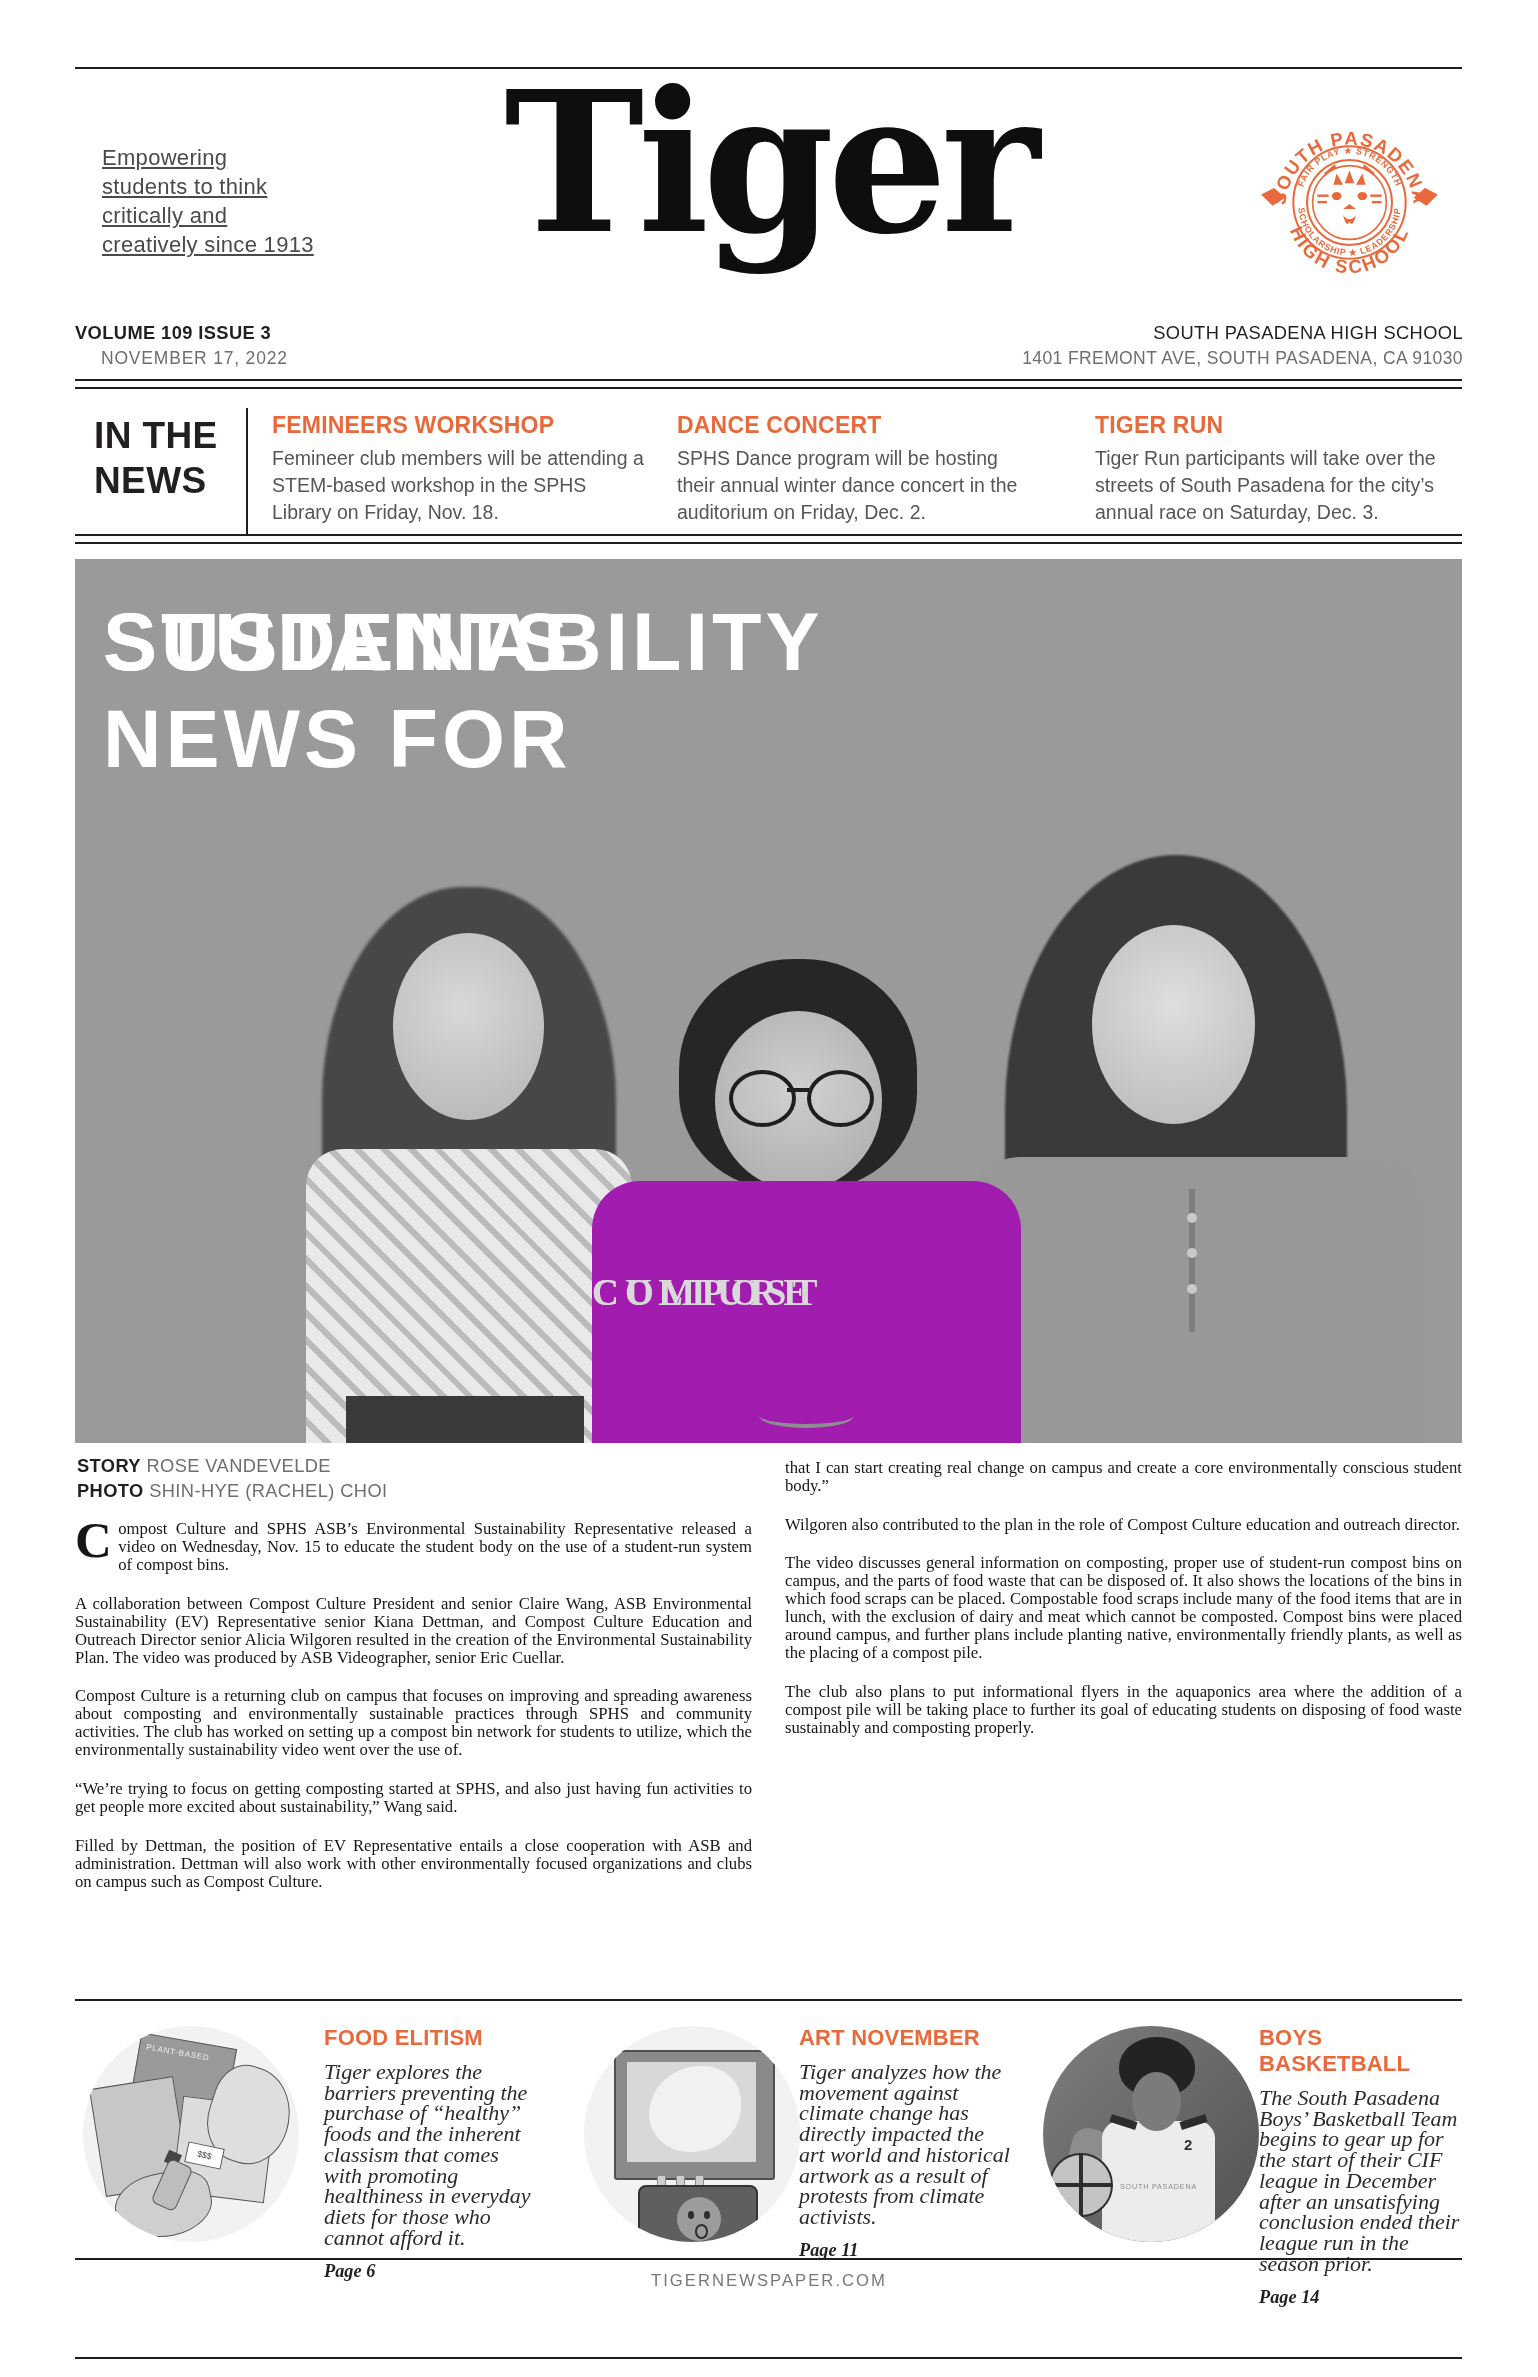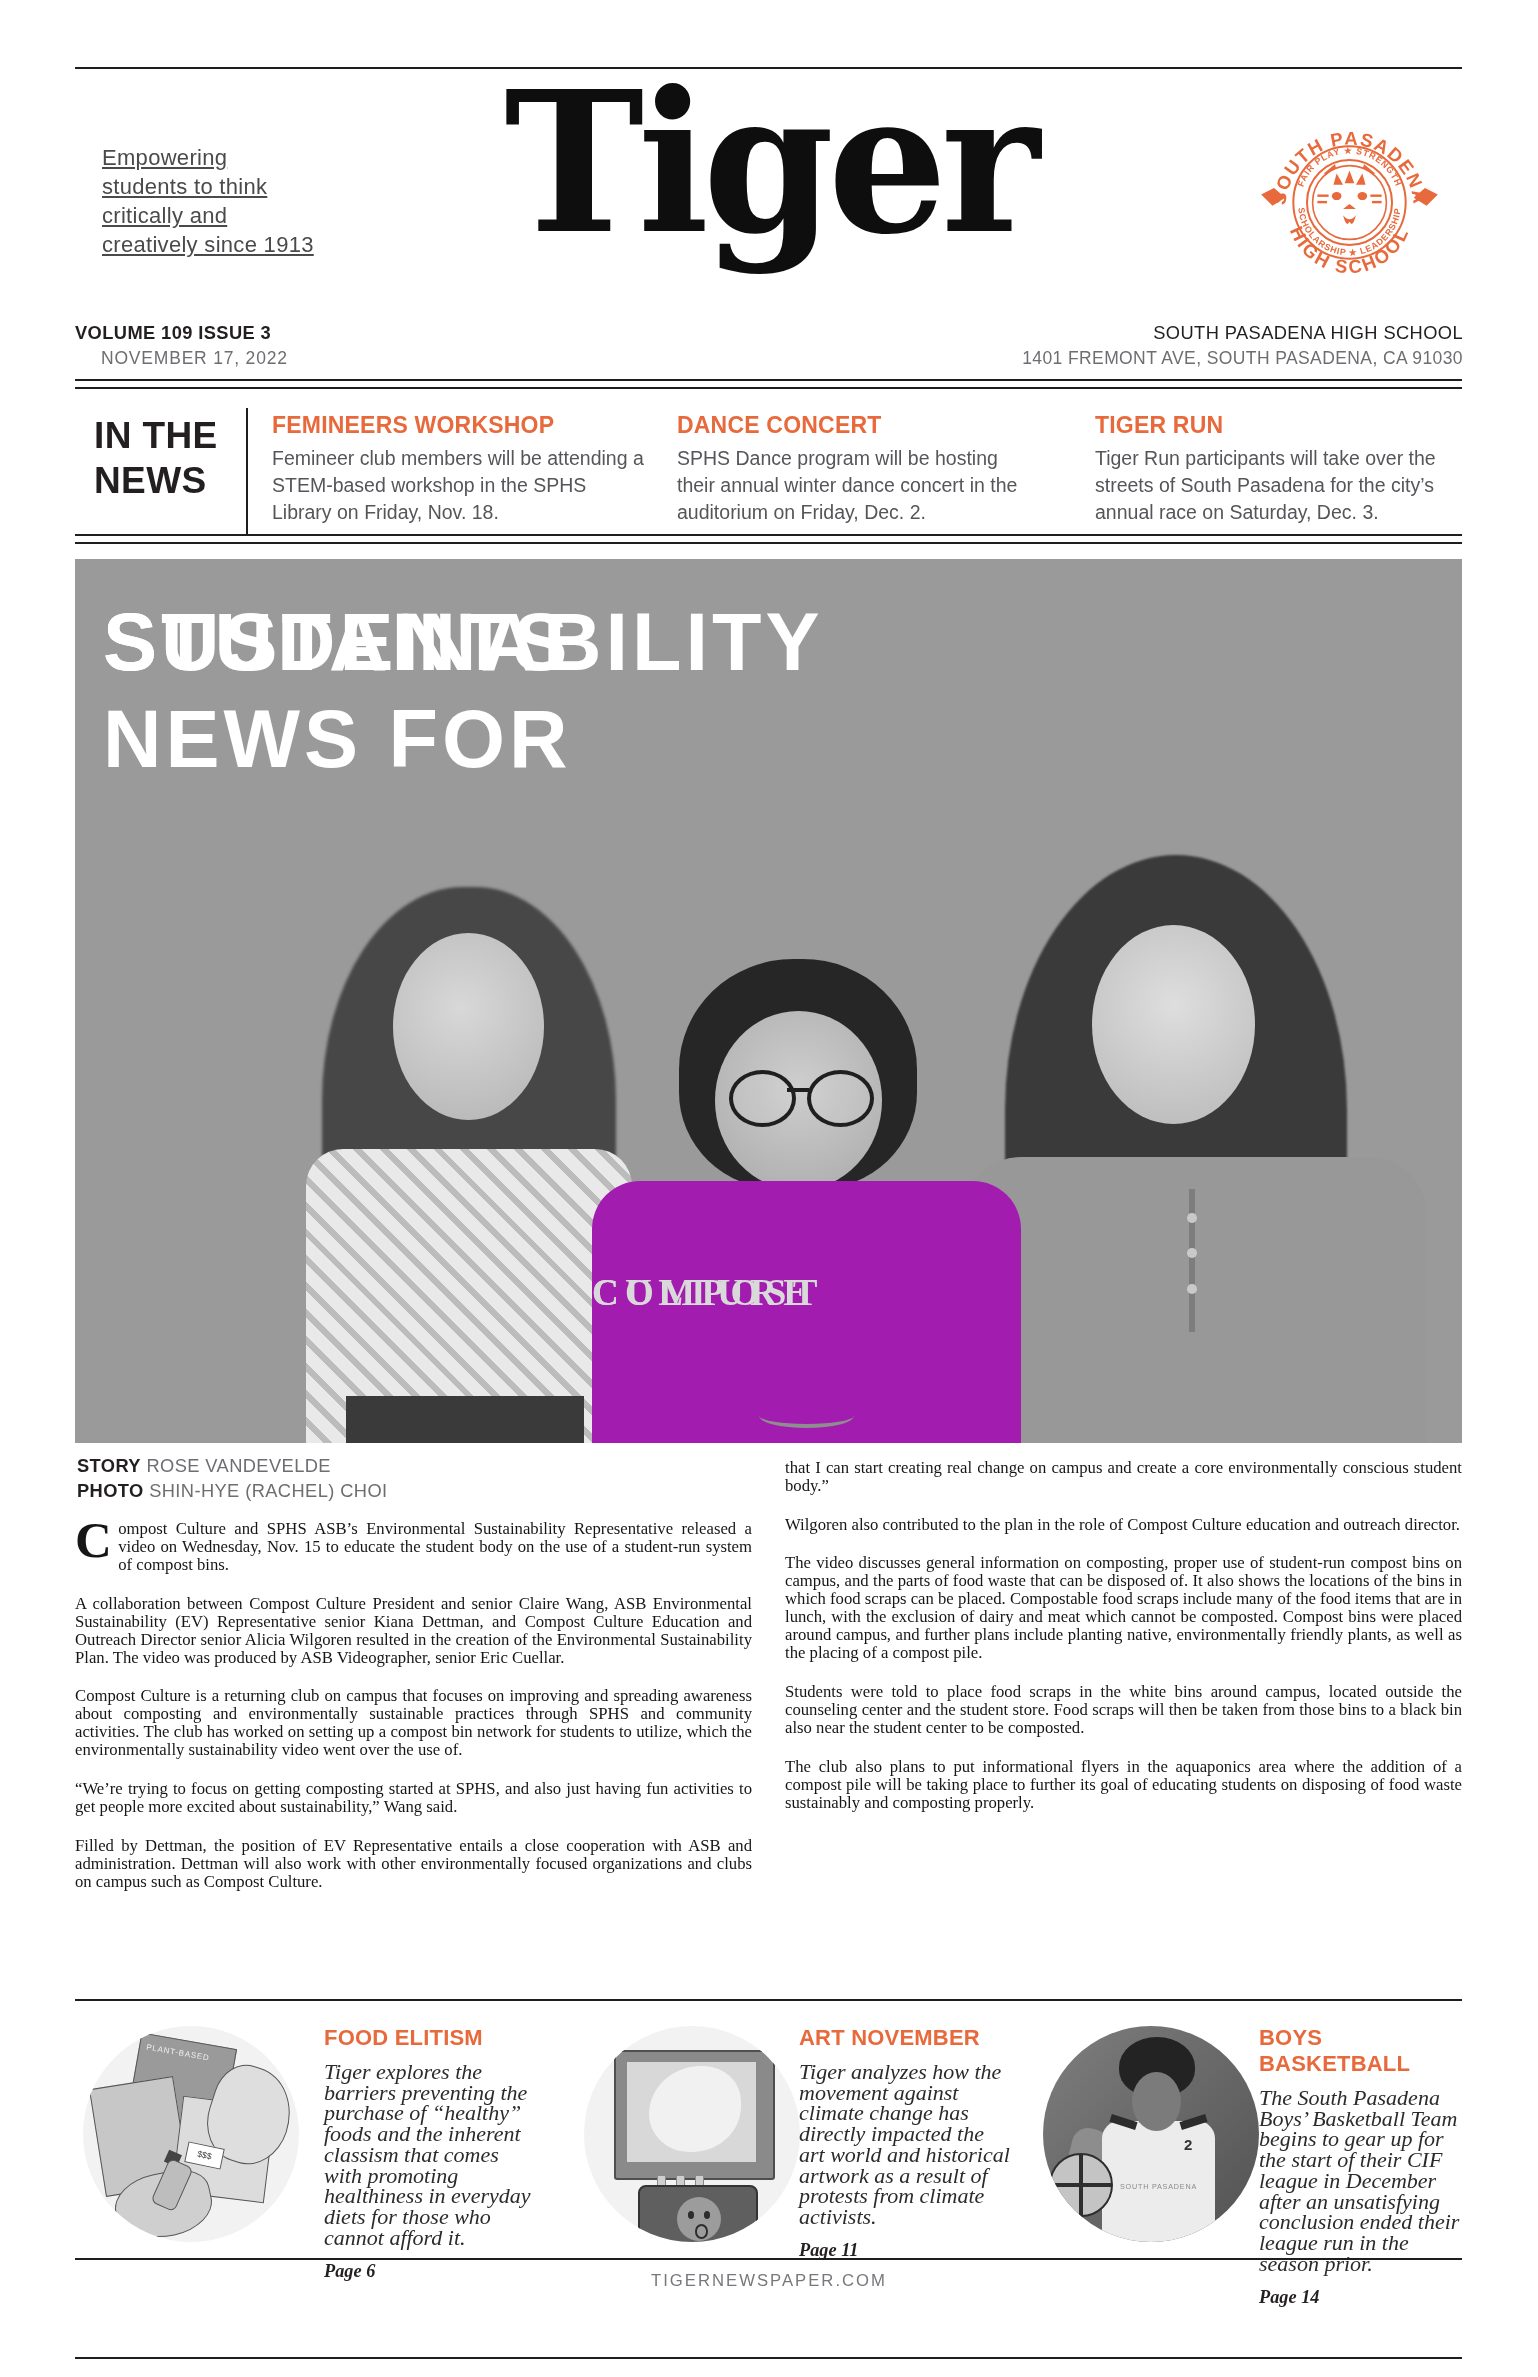--- a/index.html
+++ b/index.html
@@ -262,21 +262,20 @@
     <p>A collaboration between Compost Culture President and senior Claire Wang, ASB Environmental Sustainability (EV) Representative senior Kiana Dettman, and Compost Culture Education and Outreach Director senior Alicia Wilgoren resulted in the creation of the Environmental Sustainability Plan. The video was produced by ASB Videographer, senior Eric Cuellar.</p>
     <p>Compost Culture is a returning club on campus that focuses on improving and spreading awareness about composting and environmentally sustainable practices through SPHS and community activities. The club has worked on setting up a compost bin network for students to utilize, which the environmentally sustainability video went over the use of.</p>
     <p>“We’re trying to focus on getting composting started at SPHS, and also just having fun activities to get people more excited about sustainability,” Wang said.</p>
     <p>Filled by Dettman, the position of EV Representative entails a close cooperation with ASB and administration. Dettman will also work with other environmentally focused organizations and clubs on campus such as Compost Culture.</p>
   </div>
 
   <div class="abs col col-right">
     <p>that I can start creating real change on campus and create a core environmentally conscious student body.”</p>
     <p>Wilgoren also contributed to the plan in the role of Compost Culture education and outreach director.</p>
     <p>The video discusses general information on composting, proper use of student-run compost bins on campus, and the parts of food waste that can be disposed of. It also shows the locations of the bins in which food scraps can be placed. Compostable food scraps include many of the food items that are in lunch, with the exclusion of dairy and meat which cannot be composted. Compost bins were placed around campus, and further plans include planting native, environmentally friendly plants, as well as the placing of a compost pile.</p>
-    <p>Students were told to place food scraps in the white bins around campus, located outside the counseling center and the student store. Food scraps will then be taken from those bins to a black bin also near the student center to be composted.</p>
     <p>The club also plans to put informational flyers in the aquaponics area where the addition of a compost pile will be taking place to further its goal of educating students on disposing of food waste sustainably and composting properly.</p>
   </div>
 
   <div class="rule" style="top:1999px;height:2.4px;"></div>
 
   <div class="abs tz-circle ill" style="left:83px;">
     <div class="pkg1">
         <span>PLANT-BASED</span>
       </div>
     <div class="pkg2"></div>

